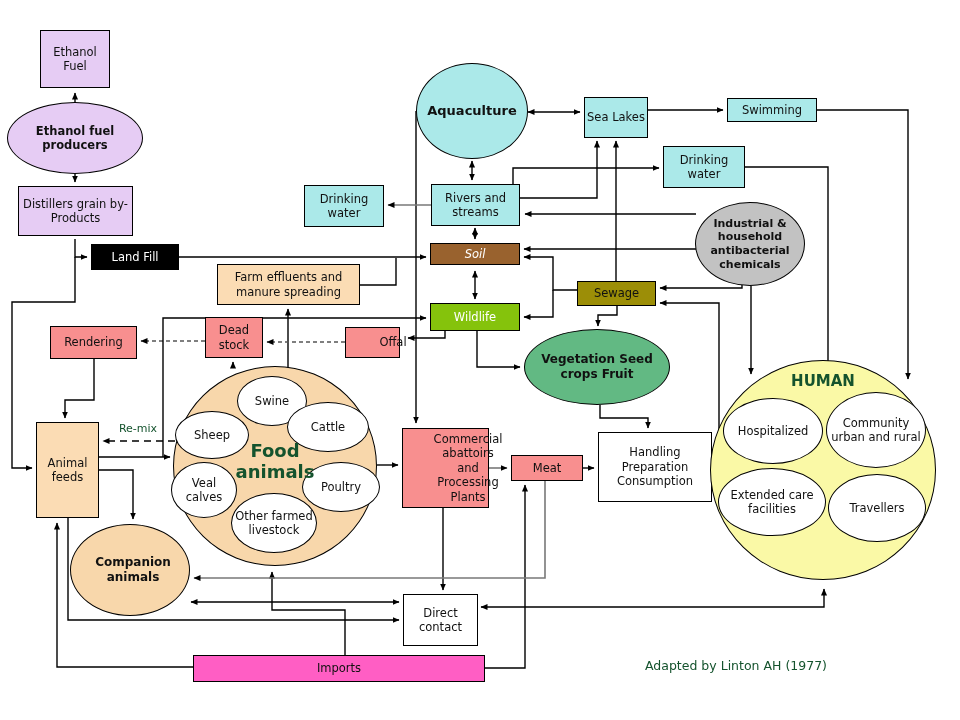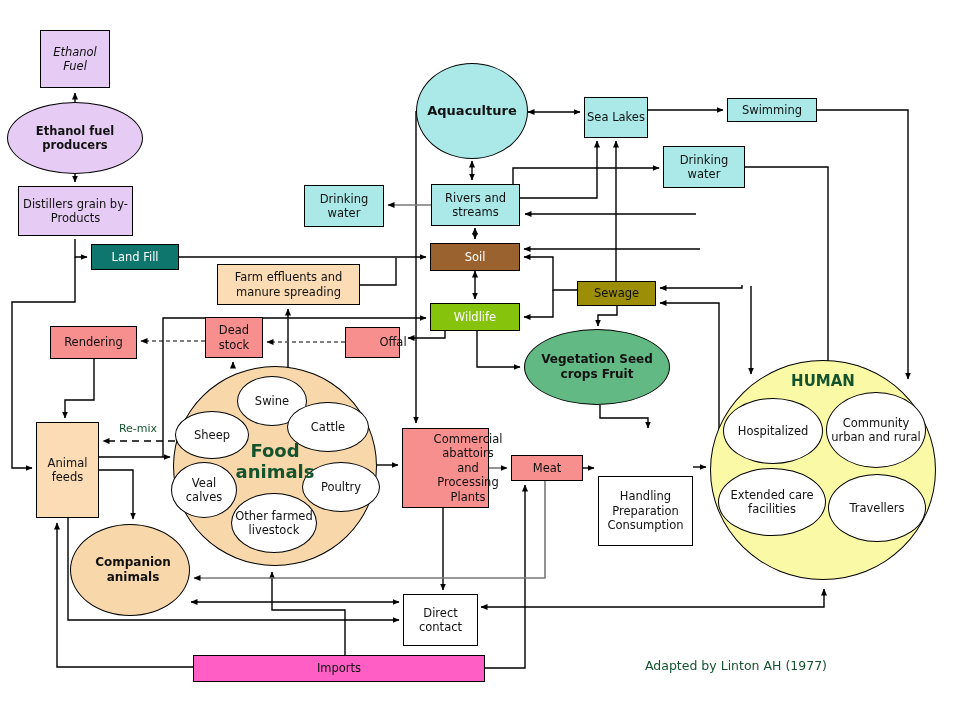--- a/index.html
+++ b/index.html
@@ -11,21 +11,21 @@
         line-height:1.25;color:#111;}
   .box{border:1.6px solid #000;background:#fff;}
   .ell{border:1.6px solid #000;border-radius:50%;background:#fff;}
   .bold{font-weight:bold;}
   .white{color:#fff;}
   .lbl{position:absolute;z-index:3;text-align:center;color:#14532d;}
   
   .c-purple{background:#E6CCF4;}
   .c-cyan{background:#ABE9E9;}
   .c-brown{background:#99622E;}
-  .c-darkbrown{background:#0f766e;}
+  .c-darkbrown{background:#000000;}
   .c-green{background:#85C30C;}
   .c-olive{background:#9C8E07;}
   .c-peach{background:#FBDCB4;}
   .c-peach2{background:#F8D7AB;}
   .c-salmon{background:#F88F8F;}
   .c-magenta{background:#FF5EC4;}
   .c-gray{background:#C2C2C2;}
   .c-seagreen{background:#62B983;}
   .c-yellow{background:#FAF9A6;}
   .ln{fill:none;stroke:#000;stroke-width:1.4;}
@@ -106,53 +106,54 @@
 
     <path class="ln" d="M577,290 L553,290 L553,257 L524,257" marker-end="url(#ah)"></path>
     <path class="ln" d="M553,290 L553,317 L524,317" marker-end="url(#ah)"></path>
     <path class="ln" d="M617,306 L617,315 L598,315 L598,326" marker-end="url(#ah)"></path>
     <path class="ln" d="M714,448 L719,448 L719,303 L660,303" marker-end="url(#ah)"></path>
 
     <path class="ln" d="M477,331 L477,367 L520,367" marker-end="url(#ah)"></path>
     <path class="ln" d="M600,405 L600,418 L648,418 L648,428" marker-end="url(#ah)"></path>
   </svg>
 
-  <div class="node box c-purple" style="left:40px;top:30px;width:70px;height:58px;font-style:italic;">Ethanol Fuel</div>
+  <div class="node box c-purple" style="left:40px;top:30px;width:70px;height:58px;">Ethanol Fuel</div>
   <div class="node ell c-purple bold" style="left:7px;top:102px;width:136px;height:72px;">Ethanol fuel producers</div>
   <div class="node box c-purple" style="left:18px;top:186px;width:115px;height:50px;">Distillers  grain by-Products</div>
   <div class="node box c-darkbrown white" style="left:91px;top:244px;width:88px;height:26px;">Land Fill</div>
   <div class="node box c-peach" style="left:217px;top:264px;width:143px;height:41px;">Farm effluents  and manure  spreading</div>
   <div class="node box c-cyan" style="left:304px;top:185px;width:80px;height:42px;">Drinking water</div>
   <div class="node box c-cyan" style="left:431px;top:184px;width:89px;height:42px;">Rivers and streams</div>
   <div class="node ell c-cyan bold" style="left:416px;top:63px;width:112px;height:96px;font-size:13px;">Aquaculture</div>
   <div class="node box c-cyan" style="left:584px;top:97px;width:64px;height:41px;">Sea Lakes</div>
   <div class="node box c-cyan" style="left:727px;top:98px;width:90px;height:24px;">Swimming</div>
   <div class="node box c-cyan" style="left:663px;top:146px;width:82px;height:42px;">Drinking water</div>
-  <div class="node box c-brown white" style="left:430px;top:243px;width:90px;height:28px;">Soil</div>
+  <div class="node ell c-gray bold" style="left:695px;top:202px;width:110px;height:84px;font-size:11px;">Industrial &amp; household antibacterial chemicals</div>
+  <div class="node box c-brown white" style="left:430px;top:243px;width:90px;height:22px;font-style:italic;">Soil</div>
   <div class="node box c-green white" style="left:430px;top:303px;width:90px;height:28px;">Wildlife</div>
   <div class="node box c-olive" style="left:577px;top:281px;width:79px;height:25px;">Sewage</div>
   <div class="node ell c-seagreen bold" style="left:524px;top:329px;width:146px;height:76px;font-size:12px;">Vegetation Seed crops Fruit</div>
   <div class="node box c-salmon" style="left:205px;top:317px;width:58px;height:41px;">Dead stock</div>
   <div class="node box c-salmon" style="left:50px;top:326px;width:87px;height:33px;">Rendering</div>
   <div class="node box c-salmon" style="left:345px;top:327px;width:55px;height:31px;padding-left:41px;">Offal</div>
   <div class="node box c-peach" style="left:36px;top:422px;width:63px;height:96px;">Animal feeds</div>
 
   <div class="node ell c-peach2" style="left:173px;top:366px;width:204px;height:200px;"></div>
   <div class="lbl bold" style="left:235px;top:440px;width:80px;font-size:18px;">Food animals</div>
   <div class="node ell" style="left:237px;top:376px;width:70px;height:50px;">Swine</div>
   <div class="node ell" style="left:175px;top:411px;width:74px;height:48px;">Sheep</div>
   <div class="node ell" style="left:287px;top:402px;width:82px;height:50px;">Cattle</div>
   <div class="node ell" style="left:171px;top:462px;width:66px;height:56px;">Veal calves</div>
   <div class="node ell" style="left:302px;top:462px;width:78px;height:50px;">Poultry</div>
   <div class="node ell" style="left:231px;top:493px;width:86px;height:60px;">Other farmed livestock</div>
 
   <div class="node ell c-peach2 bold" style="left:70px;top:524px;width:120px;height:92px;font-size:12px;padding-left:6px;">Companion animals</div>
   <div class="node box c-salmon" style="left:402px;top:428px;width:87px;height:80px;padding-left:45px;">Commercial abattoirs  and Processing Plants</div>
   <div class="node box c-salmon" style="left:511px;top:455px;width:72px;height:26px;">Meat</div>
-  <div class="node box" style="left:598px;top:432px;width:95px;height:70px;margin-top:44px;">Handling Preparation Consumption</div>
+  <div class="node box" style="left:598px;top:432px;width:114px;height:70px;">Handling Preparation Consumption</div>
 
   <div class="node ell c-yellow" style="left:710px;top:360px;width:226px;height:220px;"></div>
   <div class="lbl bold" style="left:783px;top:372px;width:80px;font-size:15px;">HUMAN</div>
   <div class="node ell" style="left:723px;top:398px;width:100px;height:66px;">Hospitalized</div>
   <div class="node ell" style="left:826px;top:392px;width:100px;height:76px;">Community urban  and rural</div>
   <div class="node ell" style="left:718px;top:468px;width:108px;height:68px;">Extended care facilities</div>
   <div class="node ell" style="left:828px;top:474px;width:98px;height:68px;">Travellers</div>
 
   <div class="node box" style="left:403px;top:594px;width:75px;height:52px;">Direct contact</div>
   <div class="node box c-magenta" style="left:193px;top:655px;width:292px;height:27px;">Imports</div>

